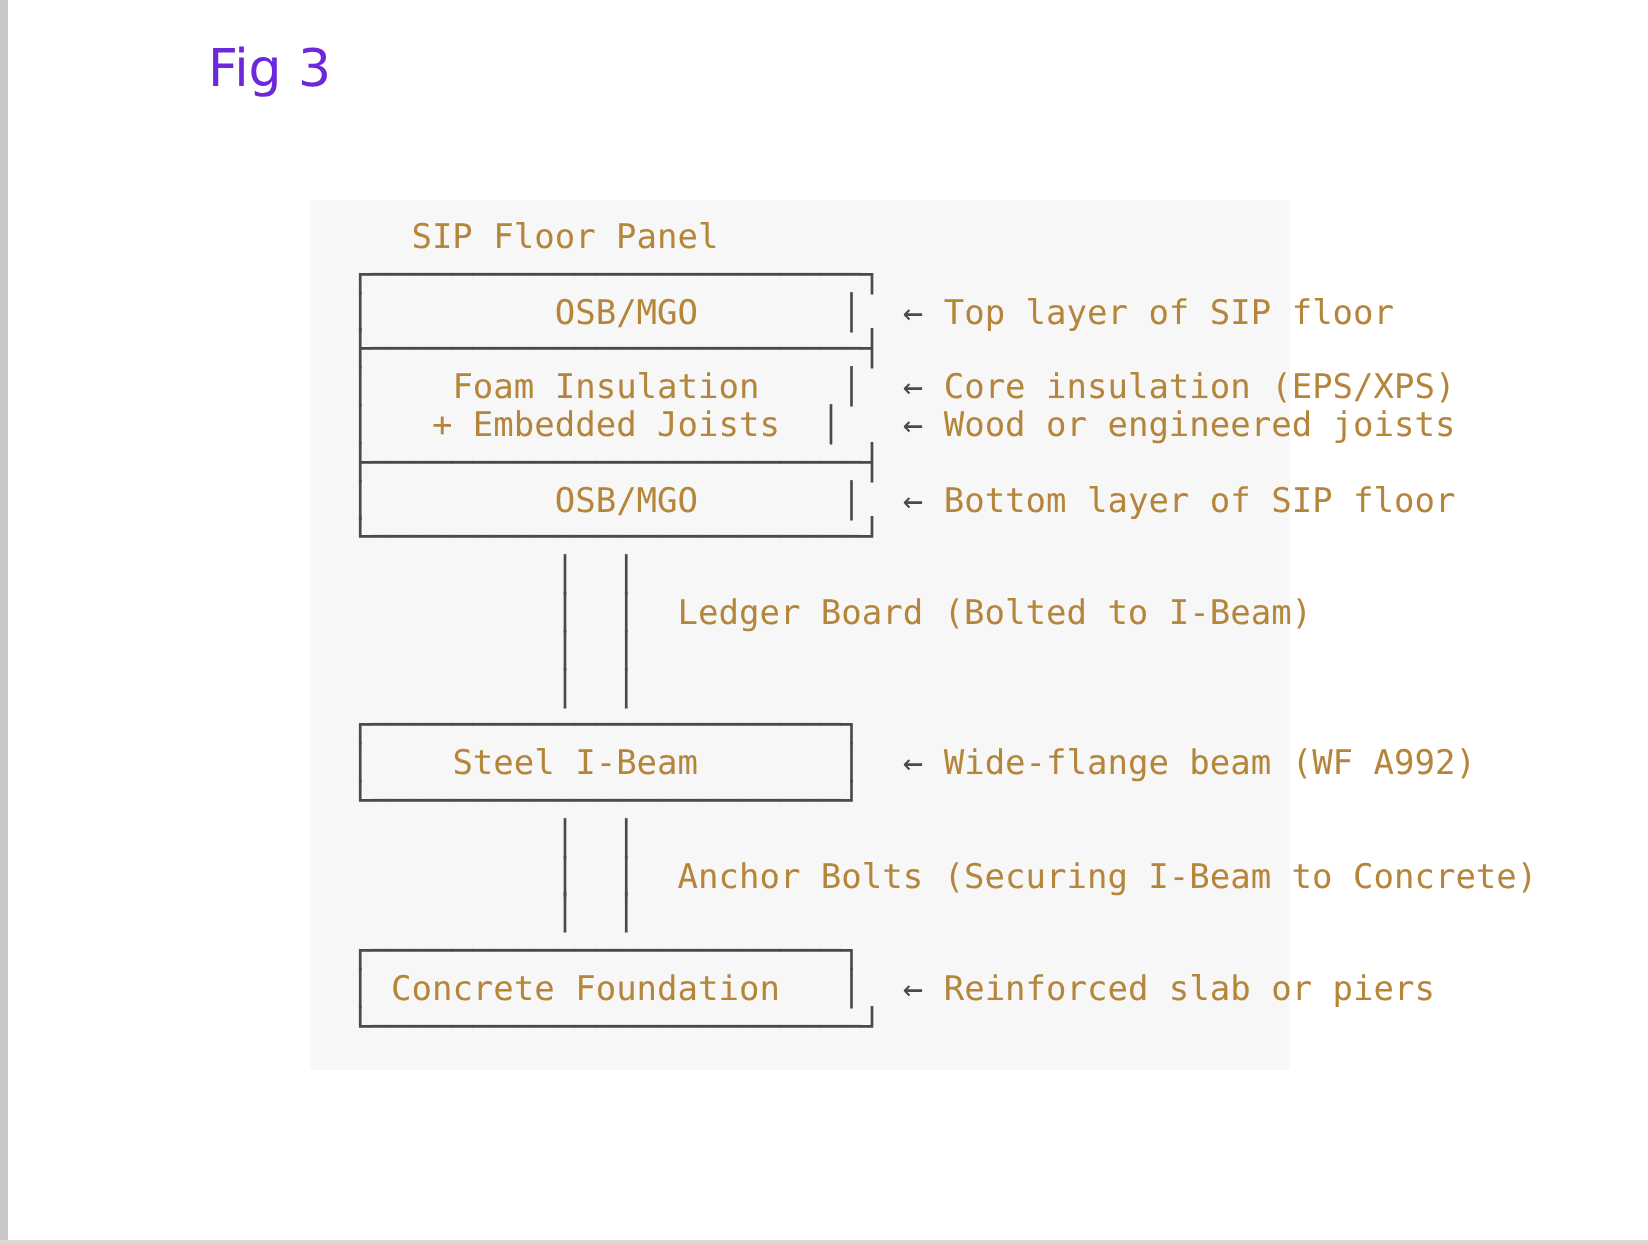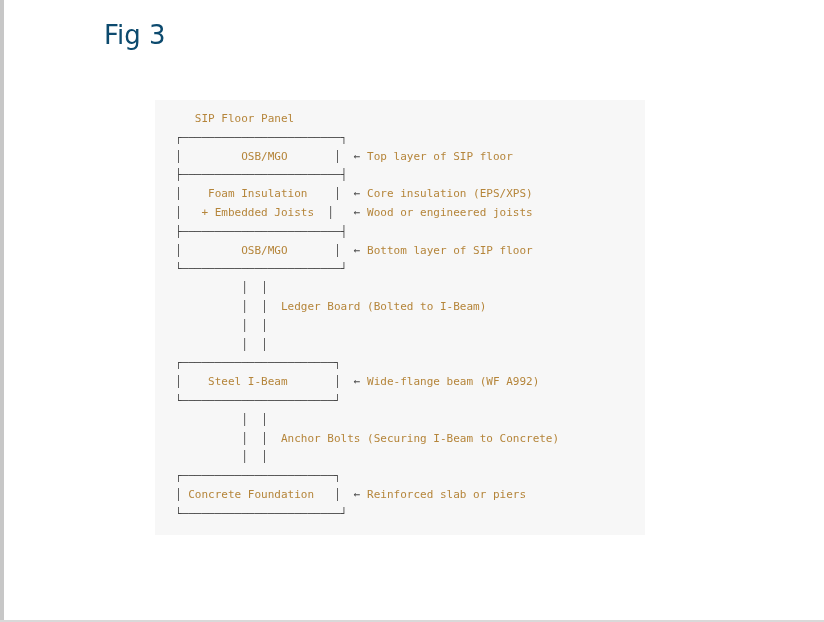--- a/index.html
+++ b/index.html
@@ -28,38 +28,38 @@
     left: 0; bottom: 0;
     width: 824px; height: 2px;
     background: var(--edge-light, #d9d9d9);
   }
   .fig-title {
     position: absolute;
     left: 104px;
     top: 20px;
     font-family: "DejaVu Sans", sans-serif;
     font-size: 26px;
-    color: #0c4a6e;
+    color: #6d28d9;
     white-space: nowrap;
   }
   .panel {
     position: absolute;
     left: 155px;
     top: 100px;
     width: 490px;
     height: 435px;
     background: var(--panel, #f7f7f7);
   }
   .diagram {
     position: absolute;
     left: 20px;
     top: 10px;
     margin: 0;
     font-family: "DejaVu Sans Mono", monospace;
-    font-size: 11px;
+    font-size: 17px;
     line-height: 18.8px;
     white-space: pre;
   }
   .diagram .dline { height: 18.8px; white-space: pre; }
   .diagram .g { color: var(--gold, #b5853a); }
   .diagram .d { color: var(--dark, #4a4a4a); }
 </style>
 </head>
 <body>
 

